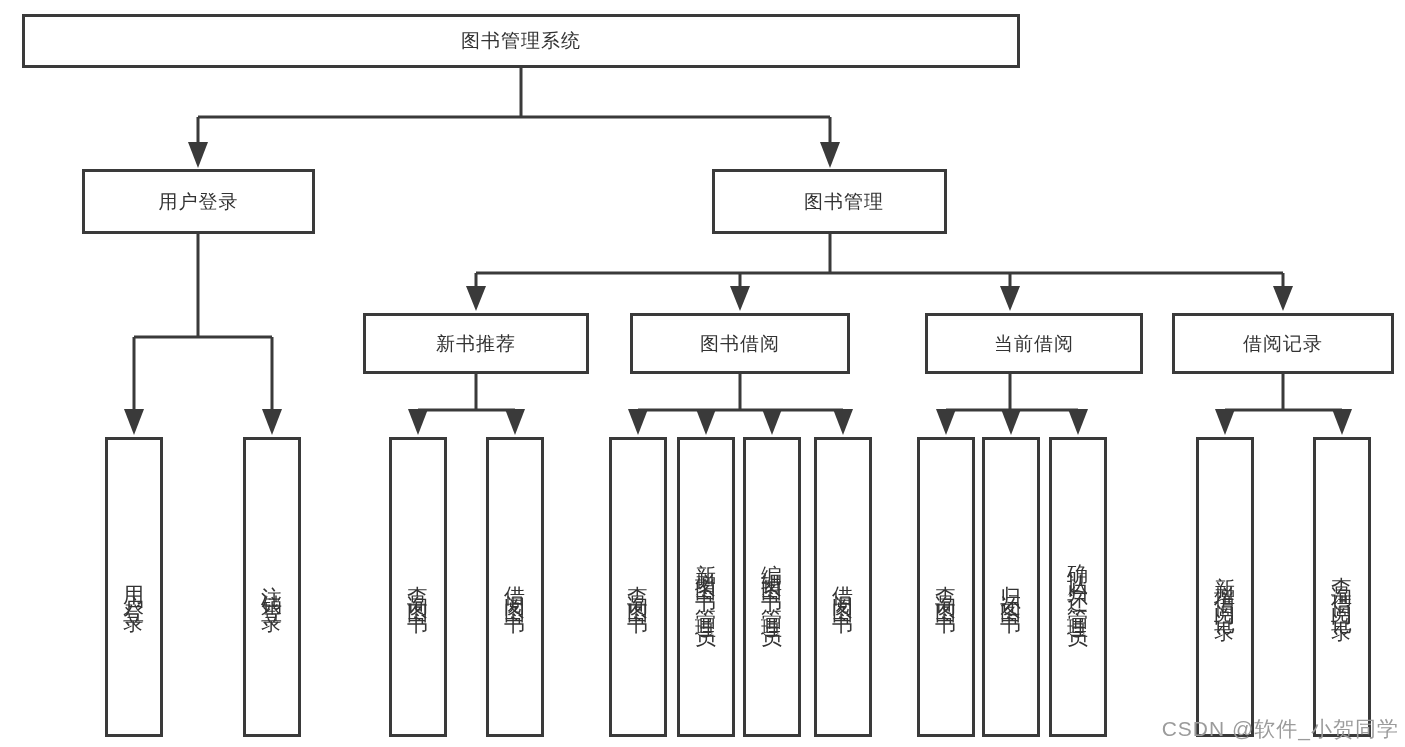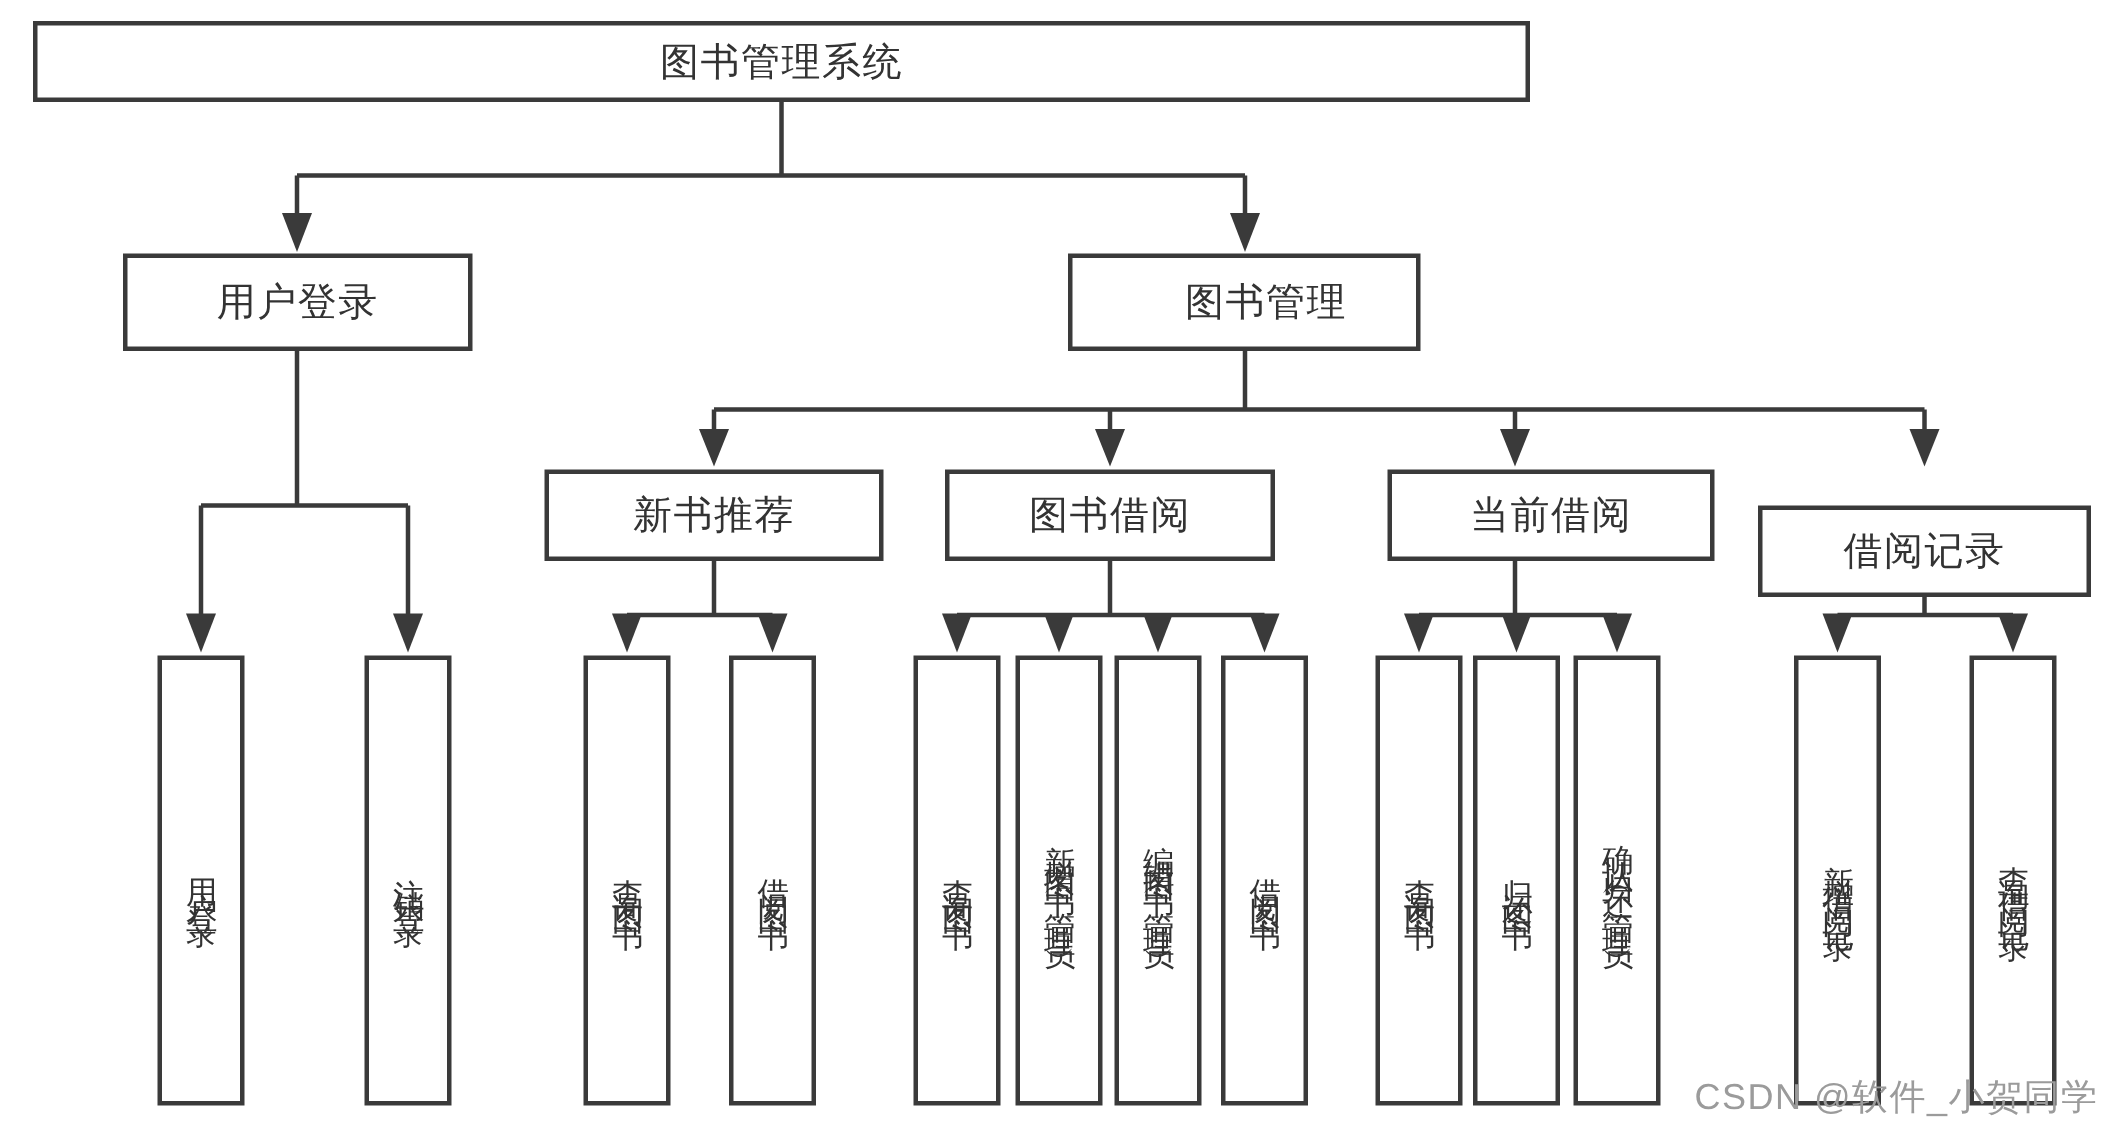--- a/index.html
+++ b/index.html
@@ -38,41 +38,41 @@
     position: absolute;
     box-sizing: border-box;
     background: var(--box-fill);
     border: 3px solid var(--box-border);
     display: flex;
     align-items: center;
     justify-content: center;
     color: var(--text-color);
   }
   .node.h {
-    font-size: 26px;
+    font-size: 19px;
     letter-spacing: 1px;
     white-space: nowrap;
   }
   .node.v {
     top: 437px;
     width: 58px;
     height: 300px;
   }
   .vtext {
     writing-mode: vertical-rl;
     text-orientation: mixed;
     font-size: 21px;
     line-height: 1;
     letter-spacing: 9px;
   }
   .watermark {
     position: absolute;
     top: 715px;
     right: 6px;
-    font-size: 24px;
+    font-size: 21px;
     color: var(--watermark-color);
     letter-spacing: 1px;
     white-space: nowrap;
     z-index: 5;
   }
 </style>
 </head>
 <body>
 
 <div class="stage">
@@ -133,21 +133,21 @@
 
   <div class="node h" style="left:363px; top:313px; width:226px; height:61px;">
     <span>新书推荐</span>
   </div>
   <div class="node h" style="left:630px; top:313px; width:220px; height:61px;">
     <span>图书借阅</span>
   </div>
   <div class="node h" style="left:901px; top:313px; width:218px; height:61px;margin-left:24px;">
     <span>当前借阅</span>
   </div>
-  <div class="node h" style="left:1172px; top:313px; width:222px; height:61px;margin-top:24px;">
+  <div class="node h" style="left:1172px; top:313px; width:222px; height:61px;">
     <span>借阅记录</span>
   </div>
 
   <div class="node v" style="left:105px;">
     <span class="vtext">用户登录</span>
   </div>
   <div class="node v" style="left:243px;">
     <span class="vtext">注销登录</span>
   </div>
   <div class="node v" style="left:389px;">

